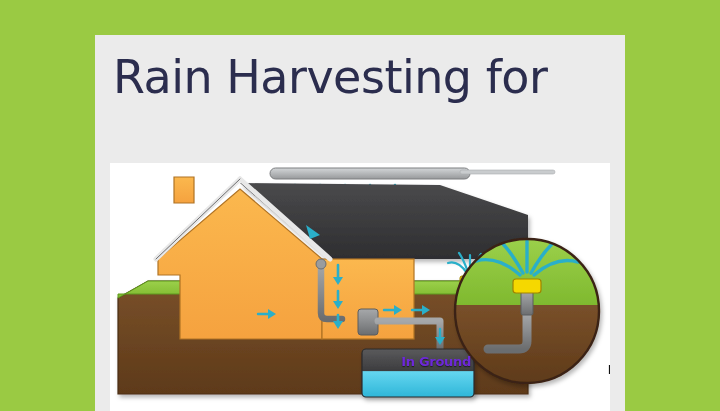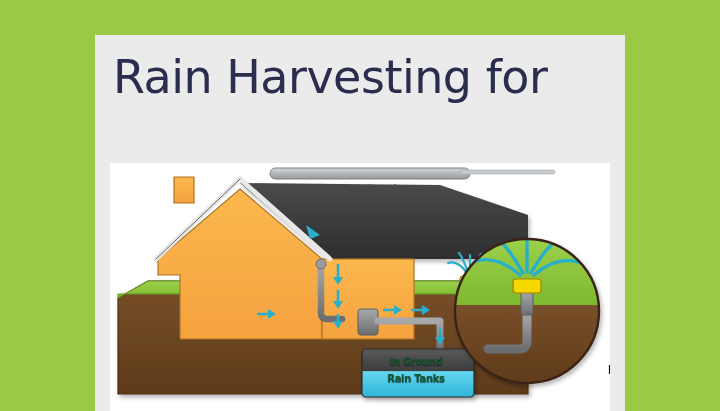--- a/index.html
+++ b/index.html
@@ -43,24 +43,24 @@
   .irr-label{
     position:absolute;left:482px;top:200px;width:96px;
     text-align:center;color:#111;
     font-family:"DejaVu Sans", sans-serif;
     font-weight:bold;font-size:12.5px;line-height:14px;
     letter-spacing:-0.2px;
   }
   
   .tank-text{
     position:absolute;left:361px;top:353px;width:110px;
-    text-align:center;
-    font-family:"DejaVu Sans", sans-serif;
-    font-weight:bold;font-size:10px;line-height:17px;
-    color:#14532d;
+    text-align:right;
+    font-family:"DejaVu Sans", sans-serif;
+    font-weight:bold;font-size:13px;line-height:17px;
+    color:#6d28d9;
     text-shadow:0 1px 1px rgba(0,0,0,.55);
     letter-spacing:-0.3px;
   }
 </style>
 </head>
 <body>
 
 <div id="stage">
 
   <div class="card"></div>
@@ -210,16 +210,15 @@
     </svg>
 
     <div class="irr-label">
       <div>Irrigation</div>
       <div>System</div>
     </div>
   </div>
 
   <div class="tank-text">
     <div>In Ground</div>
-    <div>Rain Tanks</div>
   </div>
 
 </div>
 
 </body></html>

